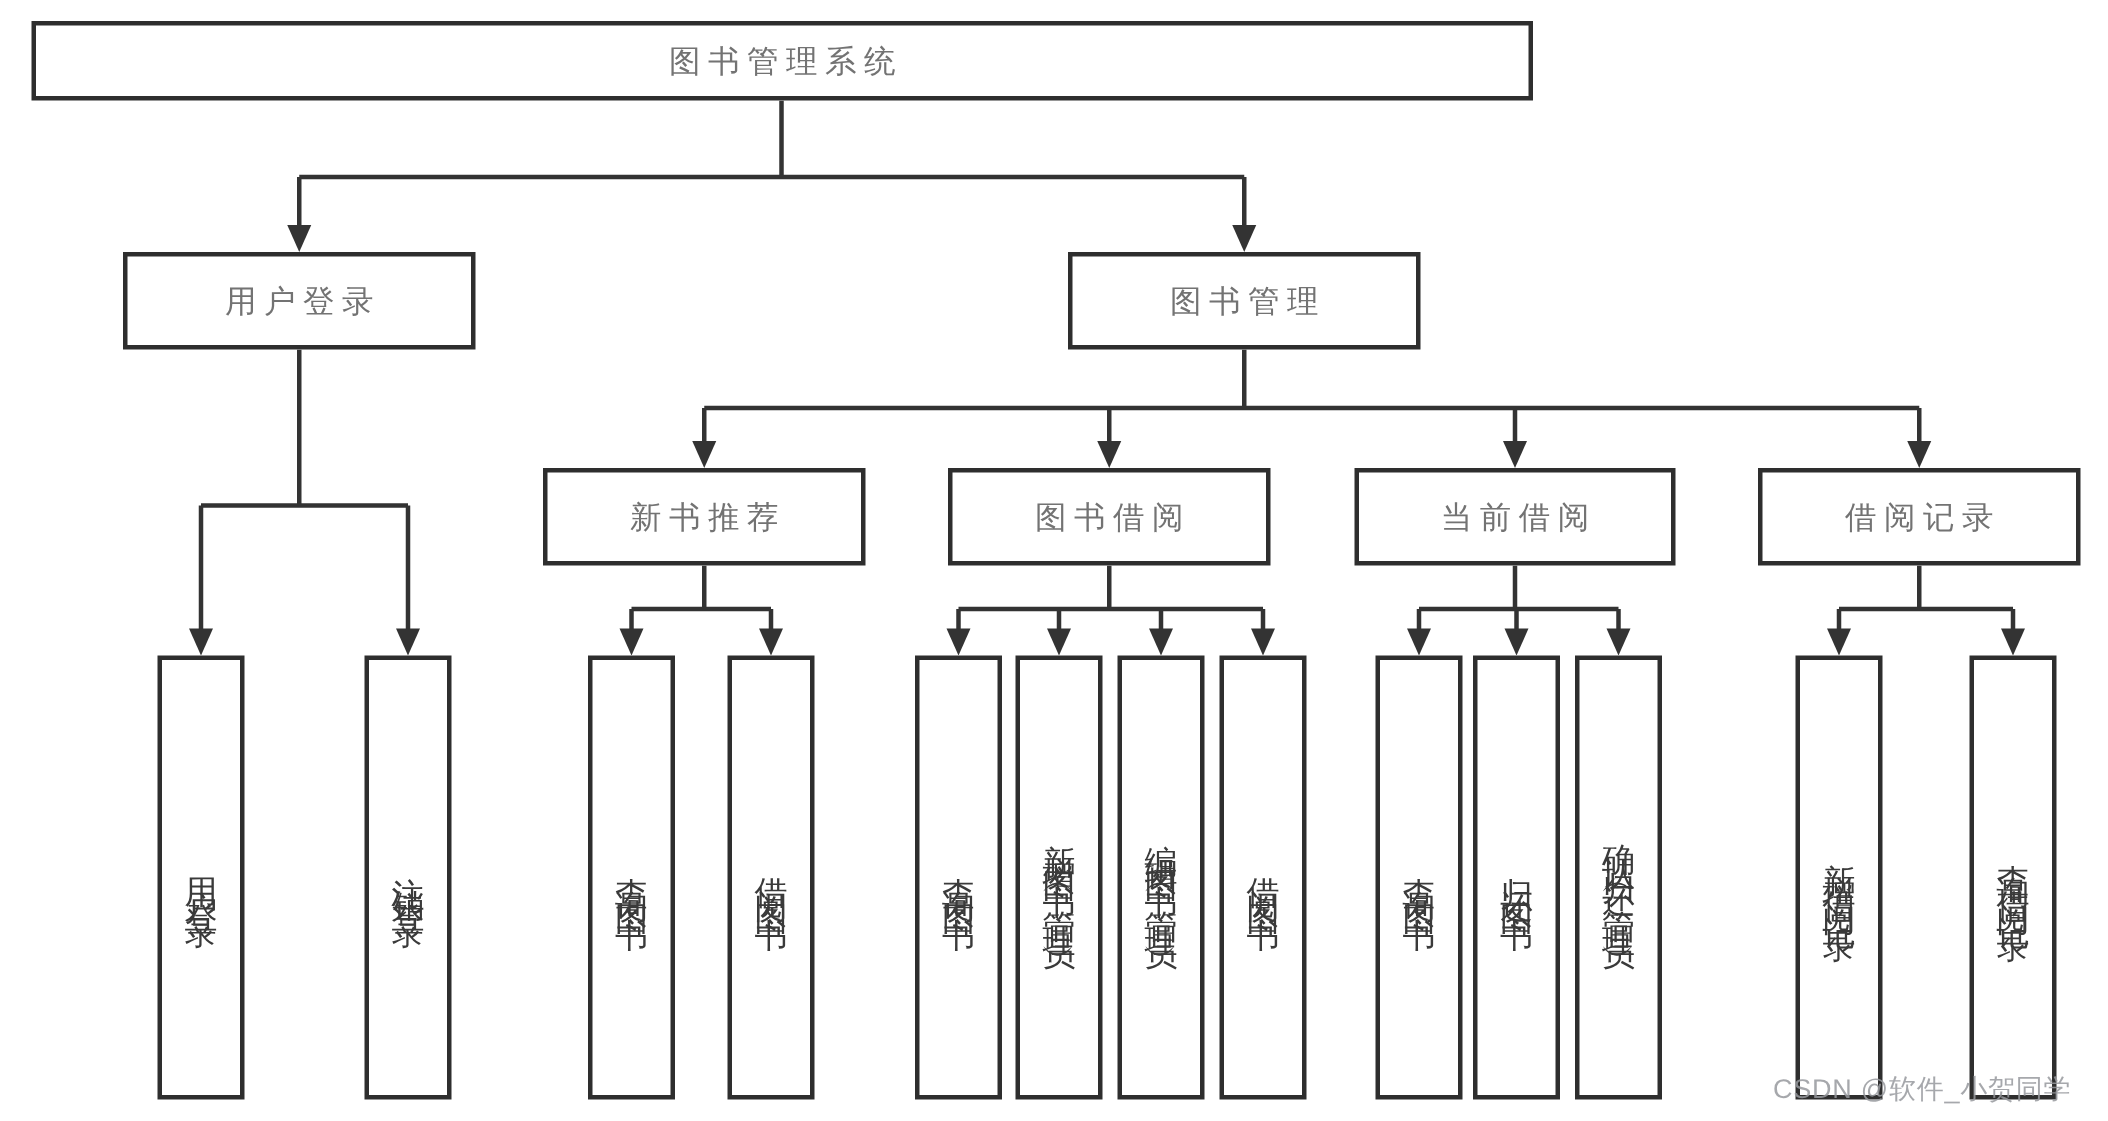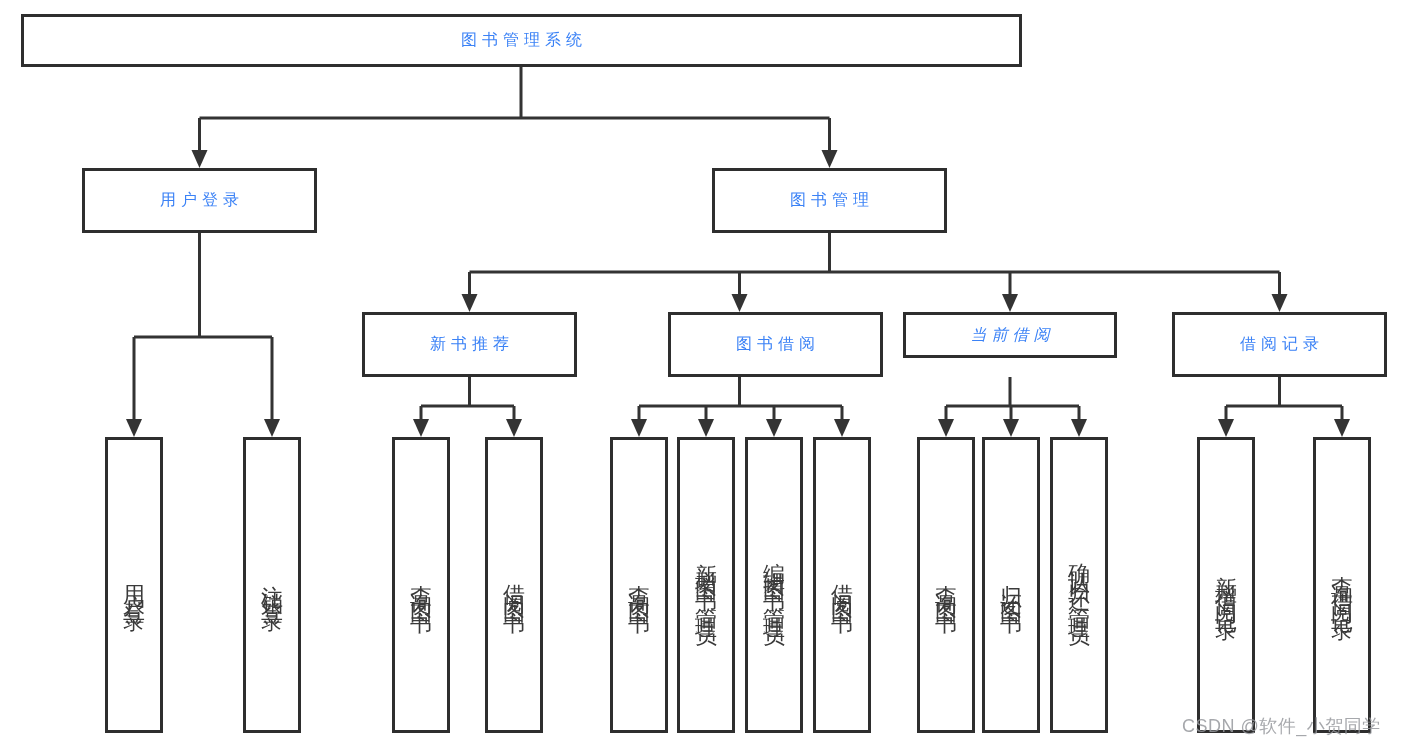--- a/index.html
+++ b/index.html
@@ -22,25 +22,25 @@
     position: absolute;
     box-sizing: border-box;
     border: 3px solid #2e2e2e;
     background: #ffffff;
     display: flex;
     align-items: center;
     justify-content: center;
     color: #3a3a3a;
   }
   .box.h span {
-    font-size: 16px;
+    font-size: 21px;
     letter-spacing: 5px;
     text-indent: 5px;
     white-space: nowrap;
-    color: #3b82f6;
+    color: #737373;
   }
   .box.v span {
     writing-mode: vertical-rl;
     text-orientation: mixed;
     font-size: 22px;
     letter-spacing: 9px;
     line-height: 1;
     color: #3a3a3a;
   }
   .watermark {
@@ -95,24 +95,24 @@
   <div class="box h" style="left:82px; top:168px; width:235px; height:65px;">
     <span>用户登录</span>
   </div>
   <div class="box h" style="left:712px; top:168px; width:235px; height:65px;">
     <span>图书管理</span>
   </div>
 
   <div class="box h" style="left:362px; top:312px; width:215px; height:65px;">
     <span>新书推荐</span>
   </div>
-  <div class="box h" style="left:668px; top:312px; width:215px; height:65px;">
+  <div class="box h" style="left:632px; top:312px; width:215px; height:65px;">
     <span>图书借阅</span>
   </div>
-  <div class="box h" style="left:903px; top:312px; width:214px; height:46px;font-style:italic;">
+  <div class="box h" style="left:903px; top:312px; width:214px; height:65px;">
     <span>当前借阅</span>
   </div>
   <div class="box h" style="left:1172px; top:312px; width:215px; height:65px;">
     <span>借阅记录</span>
   </div>
 
   <div class="box v" style="left:105px; top:437px; width:58px; height:296px;">
     <span>用户登录</span>
   </div>
   <div class="box v" style="left:243px; top:437px; width:58px; height:296px;">

